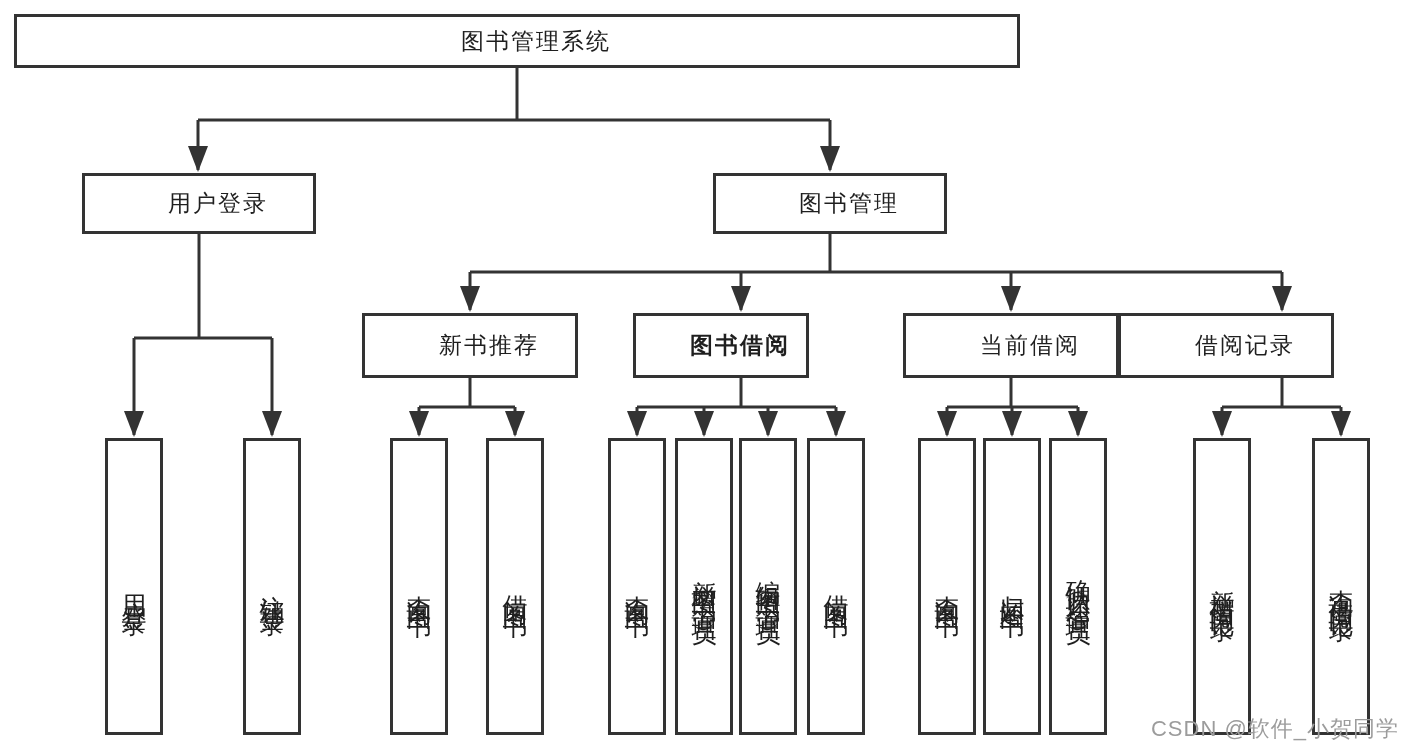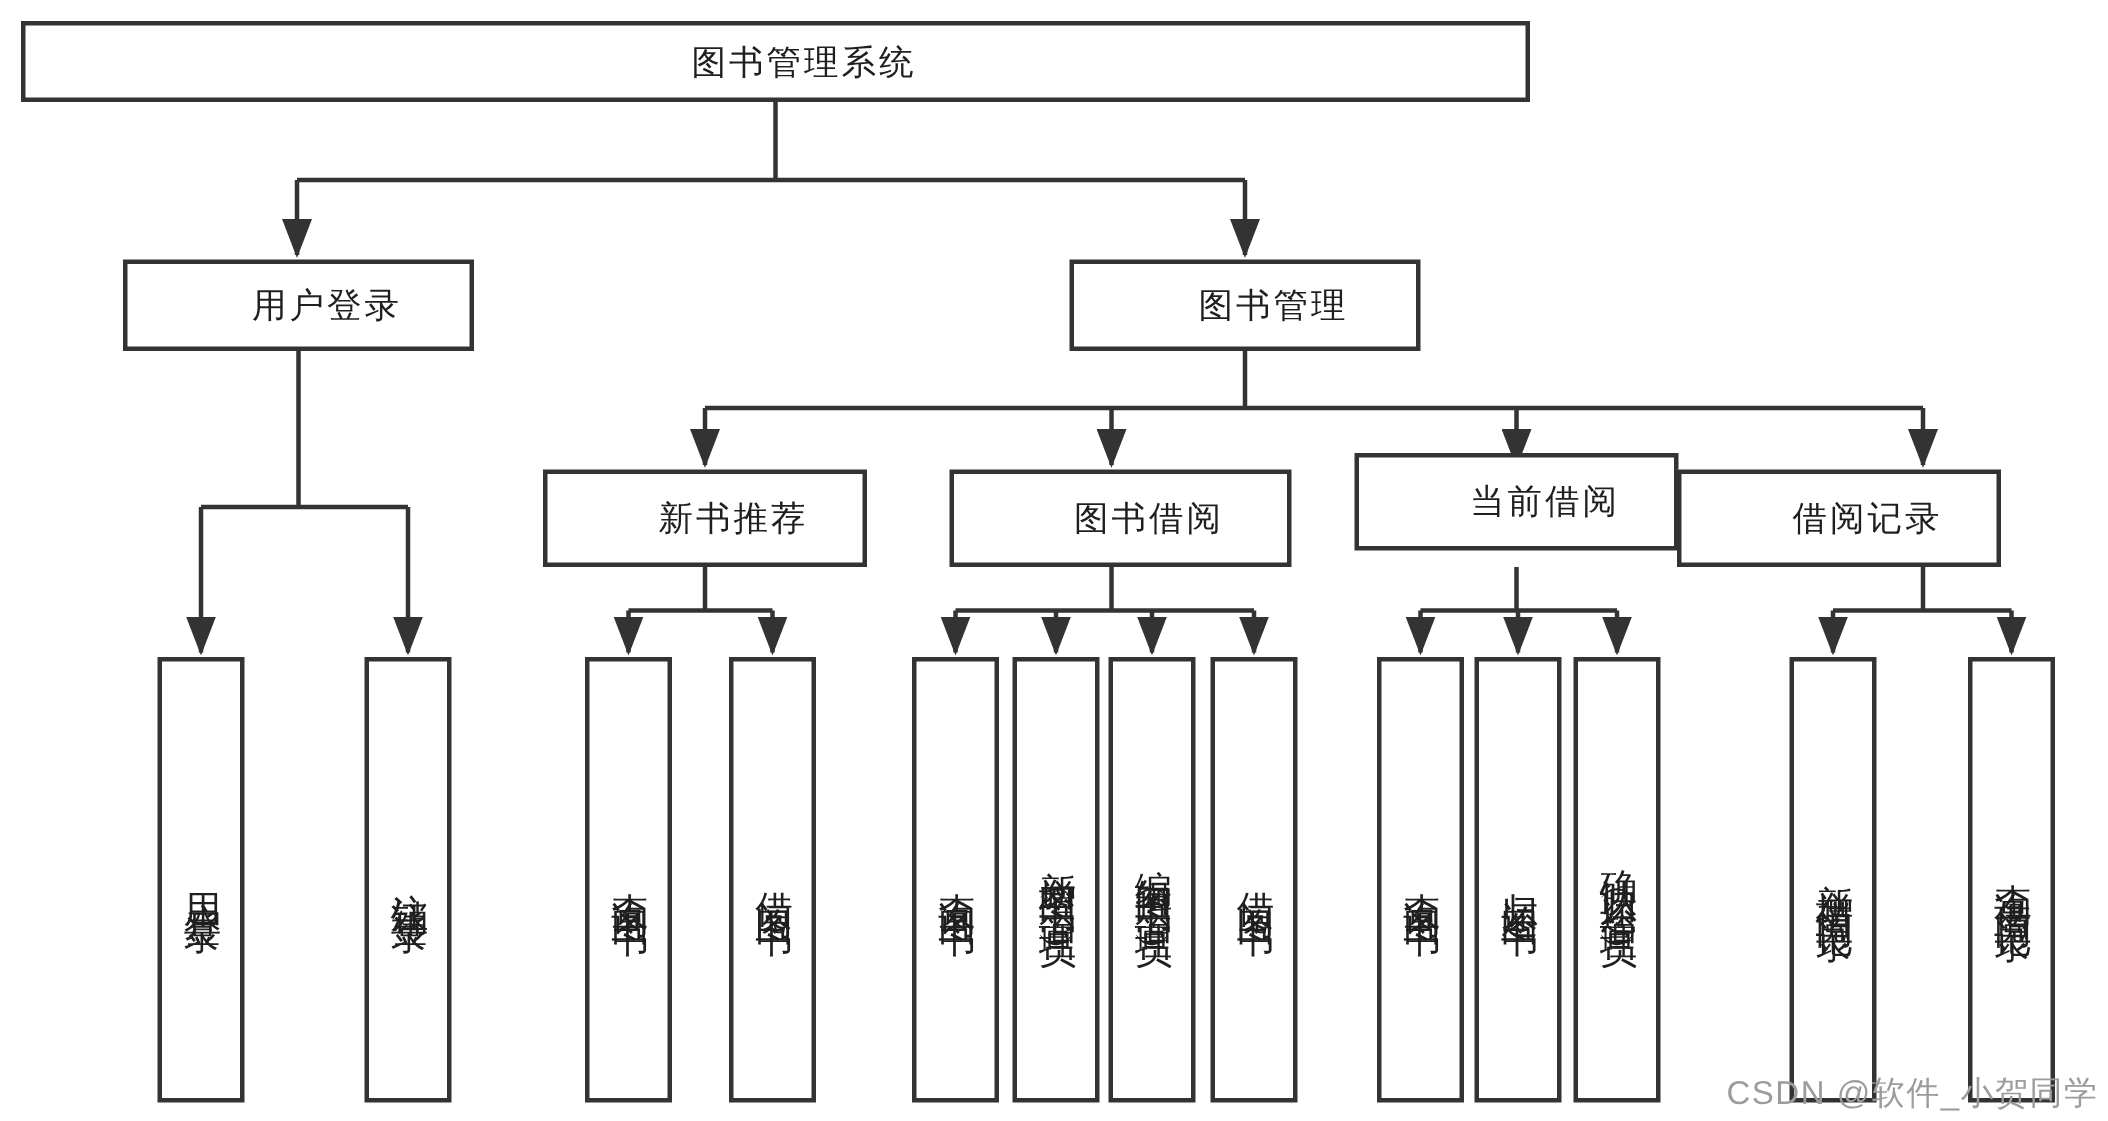--- a/index.html
+++ b/index.html
@@ -116,22 +116,22 @@
       <path d="M1341,407 V435" marker-end="url(#arw)"></path>
     </g>
   </svg>
 
   <div class="node node-h node-root" style="left:14px; top:14px; width:1006px; height:54px;">图书管理系统</div>
 
   <div class="node node-h" style="left:82px; top:173px; width:234px; height:61px;">用户登录</div>
   <div class="node node-h" style="left:713px; top:173px; width:234px; height:61px;">图书管理</div>
 
   <div class="node node-h" style="left:362px; top:313px; width:216px; height:65px;">新书推荐</div>
-  <div class="node node-h" style="left:633px; top:313px; width:228px; height:65px;">图书借阅</div>
-  <div class="node node-h" style="left:903px; top:302px; width:216px; height:65px;">当前借阅</div>
+  <div class="node node-h" style="left:633px; top:313px; width:176px; height:65px;font-weight:bold;">图书借阅</div>
+  <div class="node node-h" style="left:903px; top:313px; width:216px; height:65px;">当前借阅</div>
   <div class="node node-h" style="left:1118px; top:313px; width:216px; height:65px;">借阅记录</div>
 
   <div class="node node-v" style="left:105px; top:438px; width:58px; height:297px;">用户登录</div>
   <div class="node node-v" style="left:243px; top:438px; width:58px; height:297px;">注销登录</div>
 
   <div class="node node-v" style="left:390px; top:438px; width:58px; height:297px;">查询图书</div>
   <div class="node node-v" style="left:486px; top:438px; width:58px; height:297px;">借阅图书</div>
 
   <div class="node node-v" style="left:608px; top:438px; width:58px; height:297px;">查询图书</div>
   <div class="node node-v" style="left:675px; top:438px; width:58px; height:297px;">新增图书（管理员）</div>

